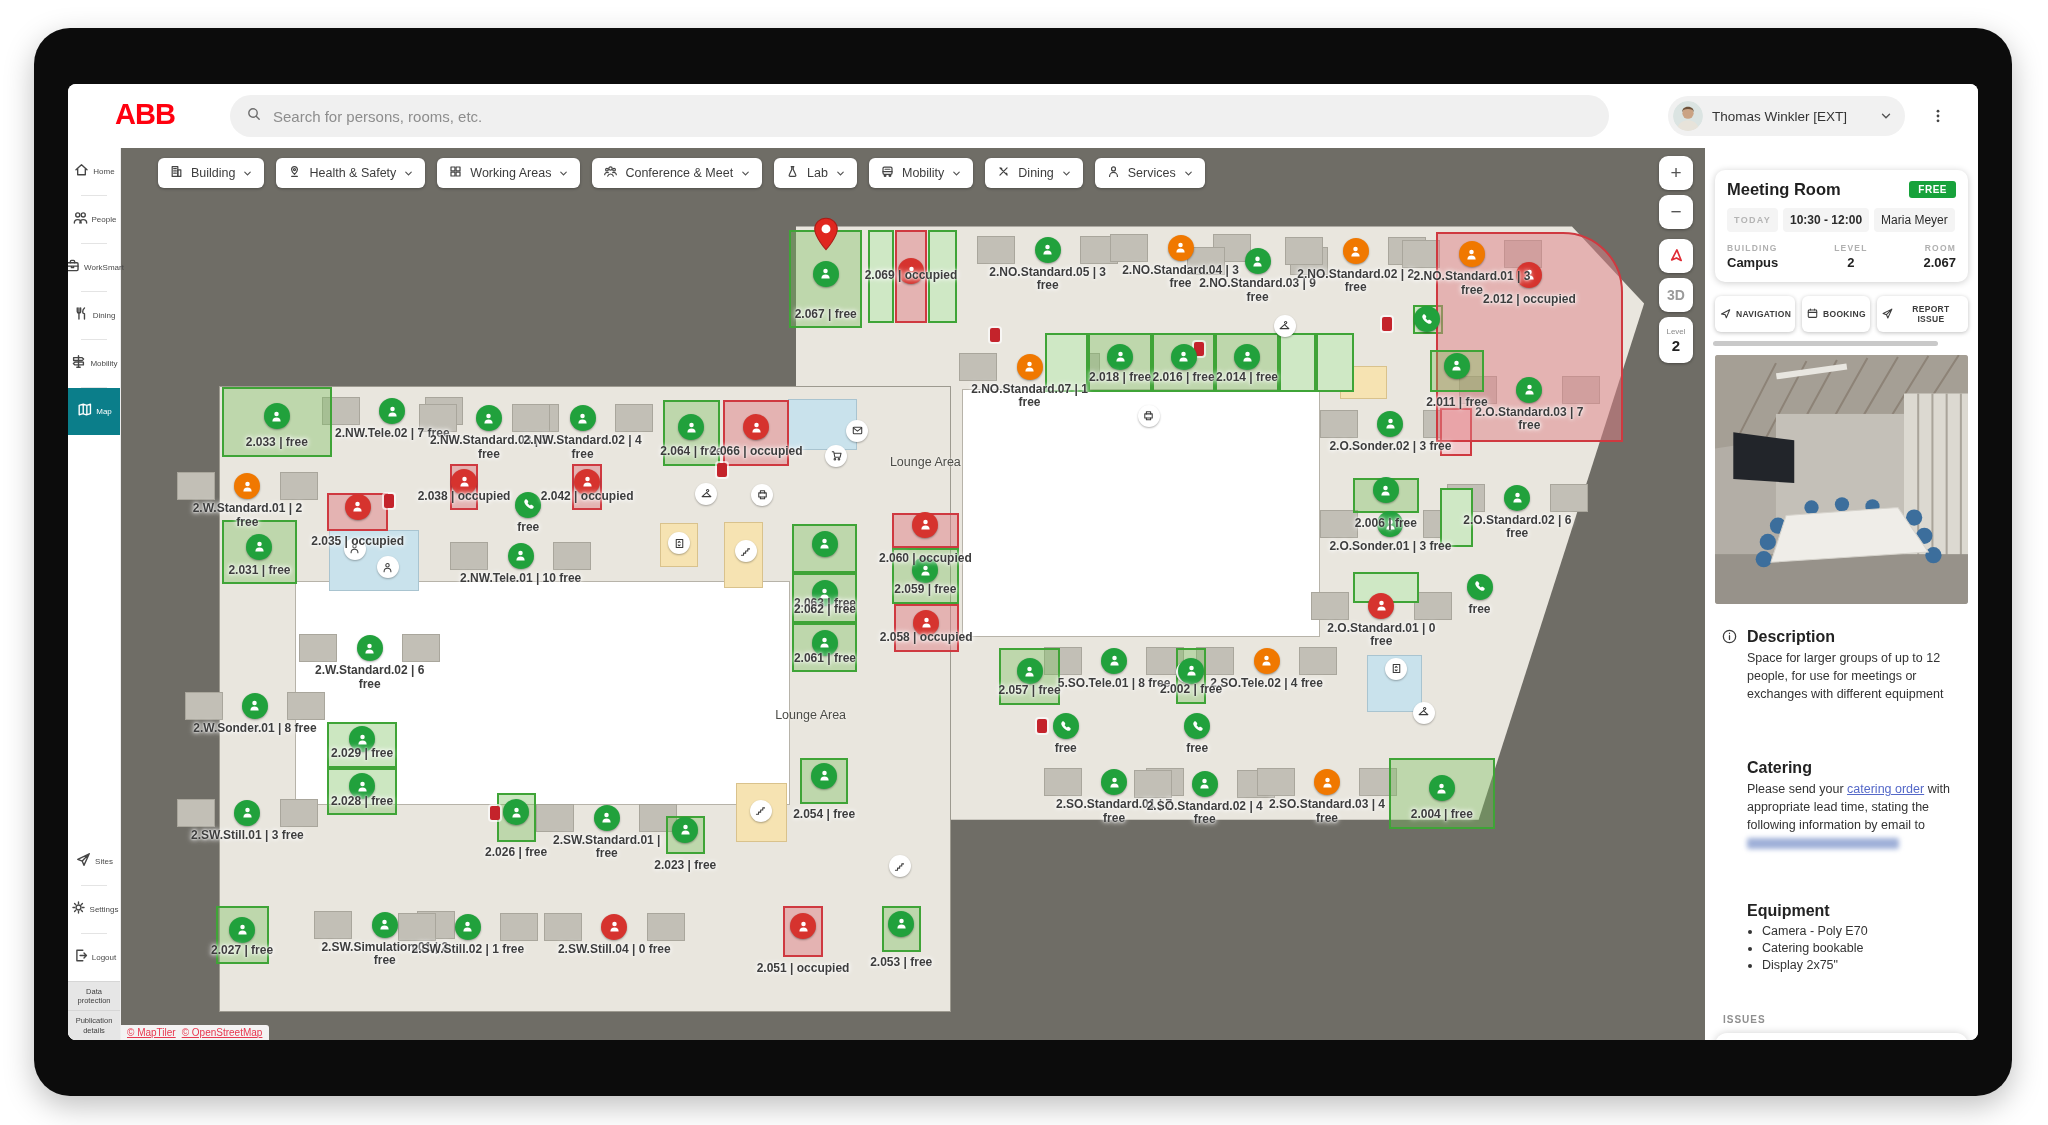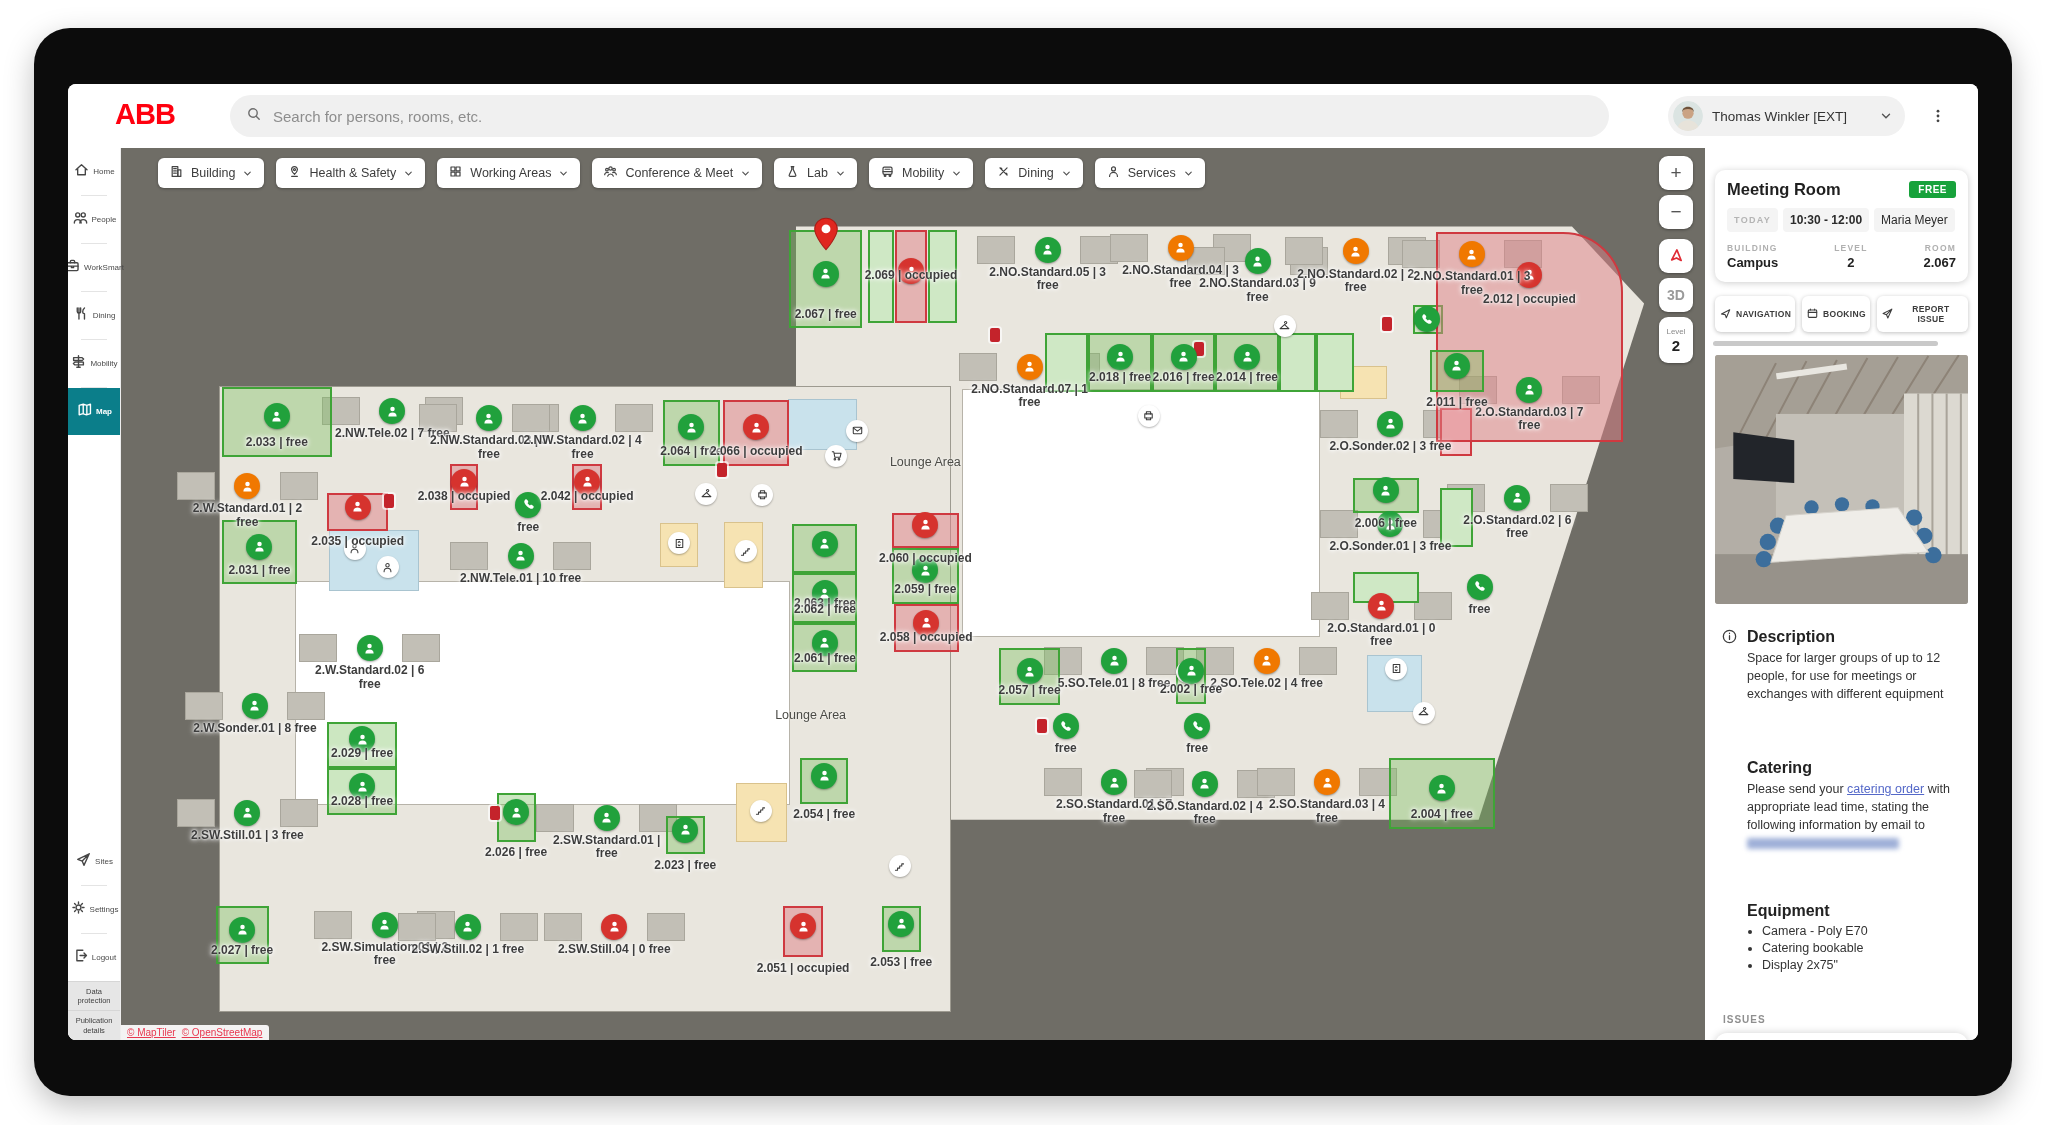--- a/index.html
+++ b/index.html
@@ -27,21 +27,21 @@
     display:flex;align-items:center;justify-content:center;cursor:pointer;}
   .kebab svg{width:16px;height:16px;color:#444;}
   
   .sidebar{position:absolute;left:0;top:64px;width:52px;height:892px;background:#fff;z-index:25;
     border-right:1px solid #ededed;display:flex;flex-direction:column;}
   .sb-item{height:47px;display:flex;flex-direction:row;align-items:center;justify-content:center;
     gap:3px;cursor:pointer;color:#464646;flex:0 0 auto;}
   .sb-item svg{width:17px;height:17px;}
   .sb-lb{font-size:8px;color:#4a4a4a;}
   .sb-item.active{background:#0b7e8a;color:#fff;}
-  .sb-item.active .sb-lb{color:#fff;font-weight:700;}
+  .sb-item.active .sb-lb{color:#fff;font-weight:400;}
   .sb-div{width:26px;height:1px;background:#e4e4e4;margin:0 auto;flex:0 0 auto;}
   .sb-spacer{flex:1 1 auto;}
   .sb-foot{background:#e6e6e6;font-size:7.5px;text-align:center;padding:5px 2px;color:#3f3f3f;
     border-top:1px solid #d6d6d6;line-height:1.25;cursor:pointer;}
   
   .map{position:absolute;left:52px;top:64px;width:1585px;height:892px;background:#6f6d66;overflow:hidden;}
   .plan{position:absolute;left:70px;top:0;width:1510px;height:892px;}
   .zone{position:absolute;box-sizing:border-box;}
   .z-floor{background:#e9e6de;box-shadow:0 0 0 1px #9d9a90;z-index:1;}
   .z-floor-right{background:#e9e6de;z-index:1;

